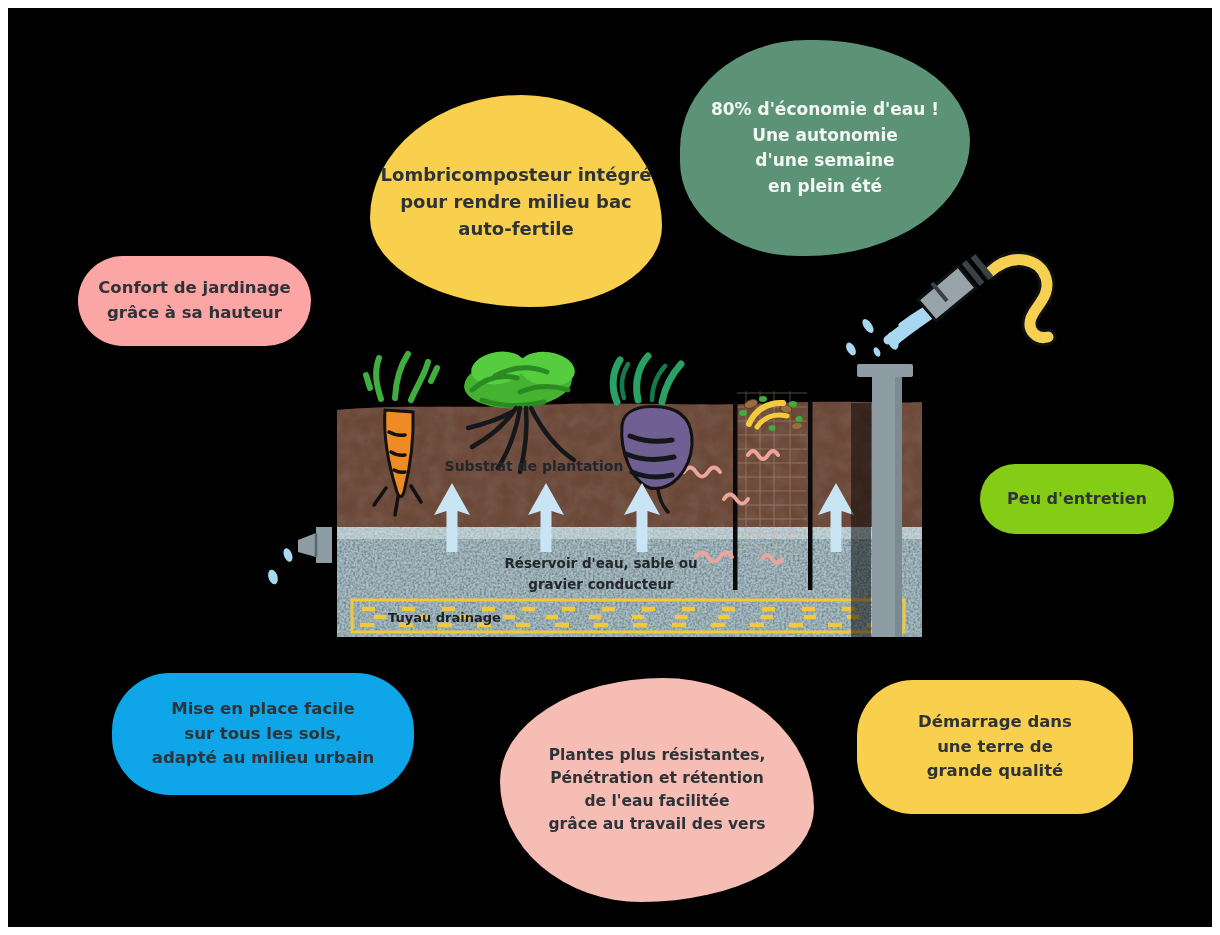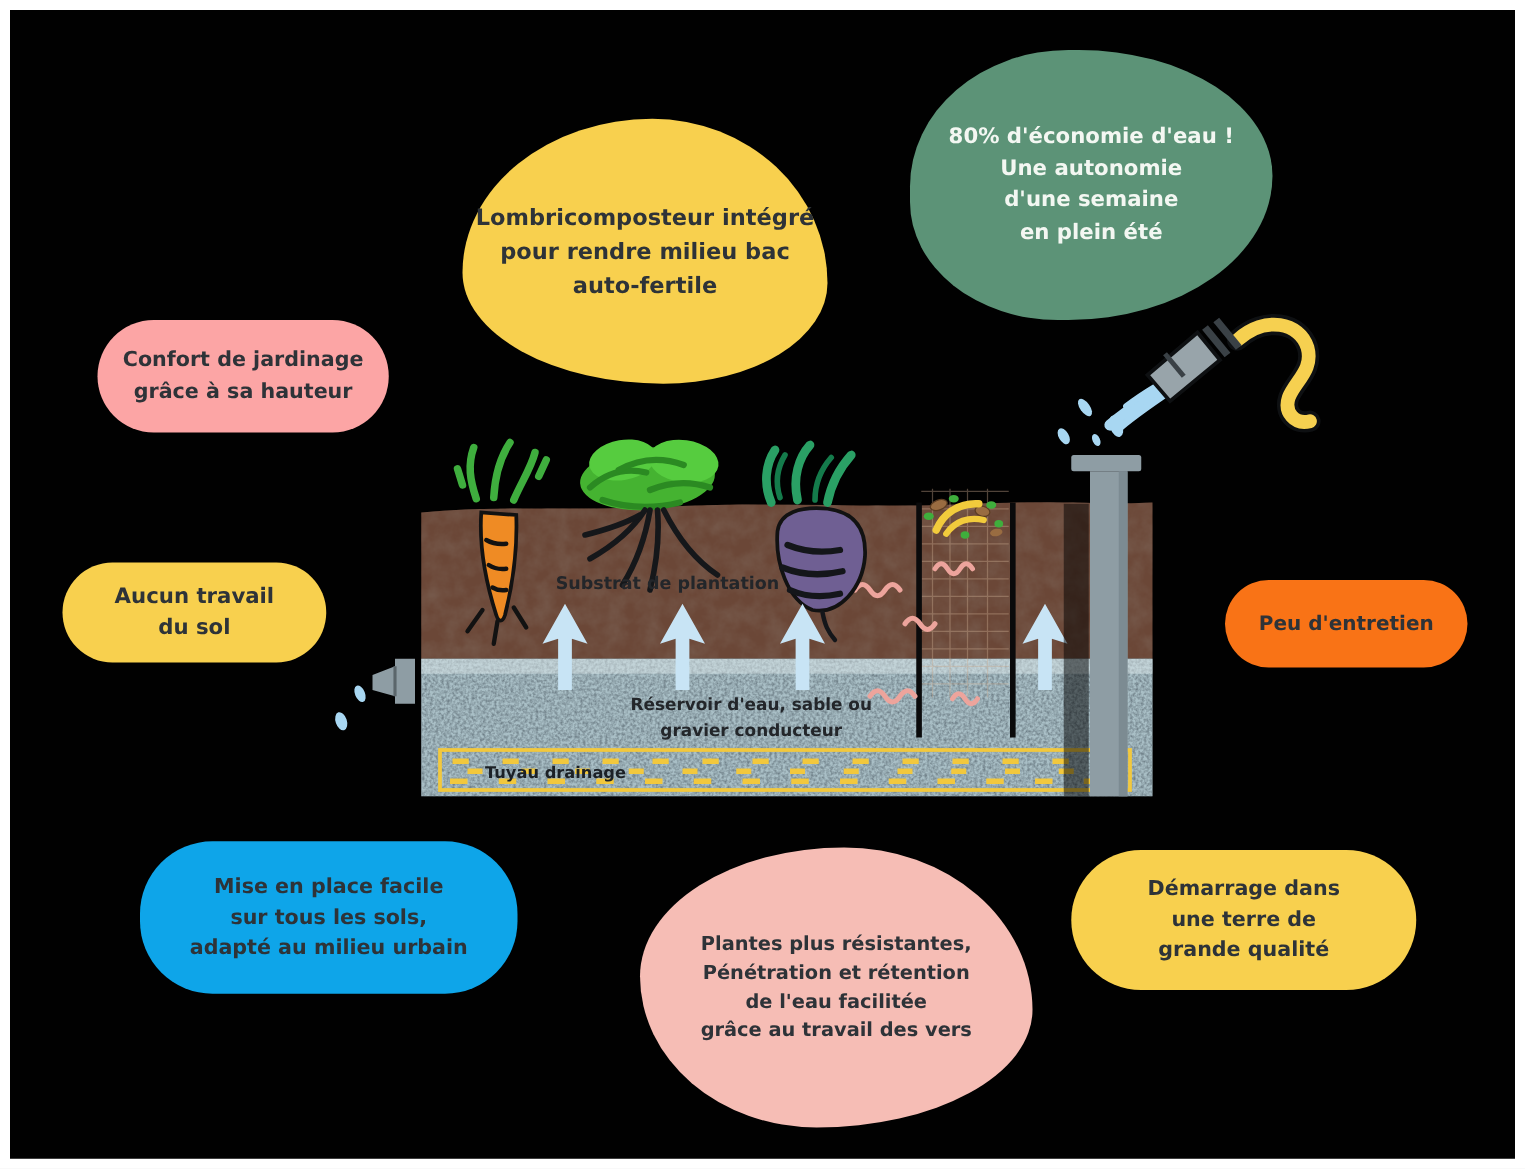--- a/index.html
+++ b/index.html
@@ -4,29 +4,29 @@
 <style>
   html,body{margin:0;padding:0;background:#ffffff;}
   .stage{position:relative;width:1220px;height:935px;background:#ffffff;overflow:hidden;
          font-family:"DejaVu Sans",sans-serif;}
   .canvas{position:absolute;left:8px;top:8px;right:8px;bottom:8px;background:#010101;}
   .bubble{position:absolute;display:flex;align-items:center;justify-content:center;
           text-align:center;font-weight:700;white-space:pre-line;box-sizing:border-box;
           padding:0 10px;line-height:1.5;}
   .b-lombri{left:362px;top:87px;width:292px;height:212px;font-size:18px;
             border-radius:52% 48% 45% 55% / 58% 62% 38% 42%;}
-  .b-eco{left:720px;top:32px;width:290px;height:216px;font-size:17px;
+  .b-eco{left:672px;top:32px;width:290px;height:216px;font-size:17px;
          border-radius:45% 55% 58% 42% / 52% 48% 55% 45%;}
   .b-confort{left:70px;top:248px;width:233px;height:90px;font-size:16.5px;border-radius:45px;}
   .b-aucun{left:42px;top:442px;width:211px;height:80px;font-size:17px;border-radius:40px;}
   .b-entretien{left:972px;top:456px;width:194px;height:70px;font-size:16px;border-radius:35px;}
   .b-mise{left:104px;top:665px;width:302px;height:122px;font-size:16.5px;border-radius:58px;}
-  .b-plantes{left:504px;top:670px;width:314px;height:224px;font-size:15.5px;
+  .b-plantes{left:492px;top:670px;width:314px;height:224px;font-size:15.5px;
              border-radius:52% 48% 55% 45% / 46% 58% 42% 54%;}
-  .b-demarrage{left:849px;top:672px;width:276px;height:112px;font-size:16.5px;border-radius:56px;}
+  .b-demarrage{left:849px;top:672px;width:276px;height:134px;font-size:16.5px;border-radius:56px;}
   .diagram{position:absolute;left:257px;top:237px;width:800px;height:405px;}
   svg text{font-family:"DejaVu Sans",sans-serif;font-weight:700;}
 </style>
 </head>
 <body>
 
 <div class="stage">
   <div class="canvas">
 
     <div class="bubble b-lombri" style="background-color: rgb(248, 208, 78); color: rgb(46, 51, 56);">Lombricomposteur intégré
@@ -34,24 +34,22 @@
 auto-fertile</div>
 
     <div class="bubble b-eco" style="background-color: rgb(92, 147, 119); color: rgb(243, 247, 242);">80% d'économie d'eau !
 Une autonomie
 d'une semaine
 en plein été</div>
 
     <div class="bubble b-confort" style="background-color: #fca5a5; color: rgb(46, 51, 56);">Confort de jardinage
 grâce à sa hauteur</div>
 
-    <div class="bubble b-aucun" style="background-color: rgb(248, 208, 78); color: rgb(46, 51, 56);">Aucun travail
-du sol</div>
-
-    <div class="bubble b-entretien" style="background-color: #f97316; color: rgb(46, 51, 56);">Peu d'entretien</div>
+
+    <div class="bubble b-entretien" style="background-color: #84cc16; color: rgb(46, 51, 56);">Peu d'entretien</div>
 
     <div class="bubble b-mise" style="background-color: #0ea5e9; color: rgb(46, 51, 56);">Mise en place facile
 sur tous les sols,
 adapté au milieu urbain</div>
 
     <div class="bubble b-plantes" style="background-color: rgb(246, 189, 181); color: rgb(46, 51, 56);">Plantes plus résistantes,
 Pénétration et rétention
 de l'eau facilitée
 grâce au travail des vers</div>
 

